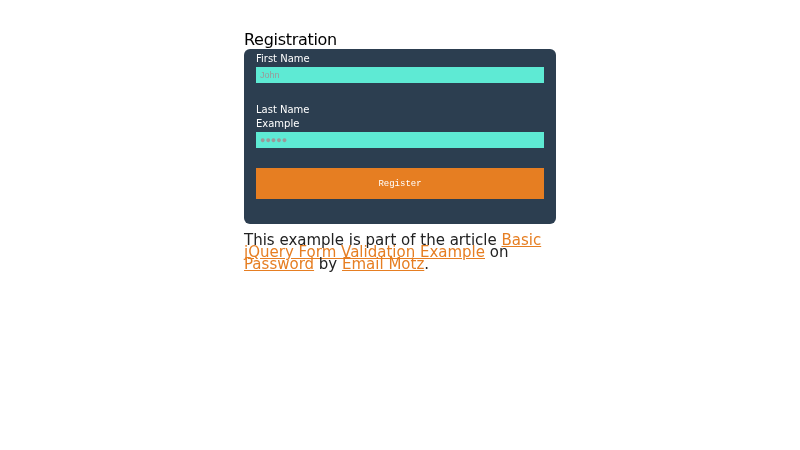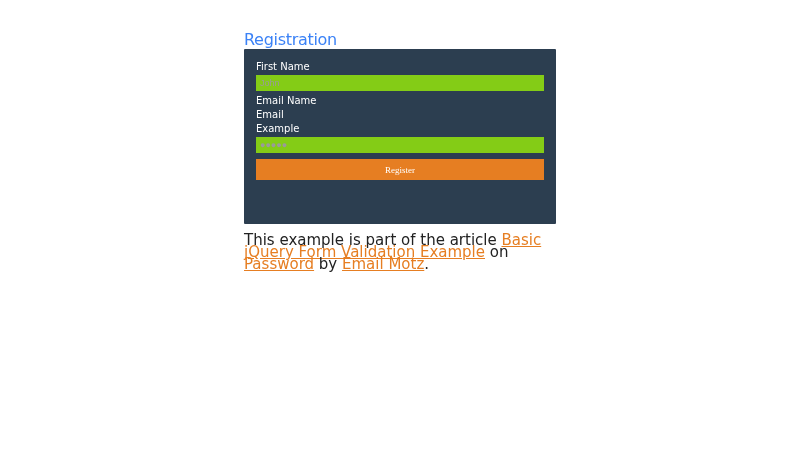--- a/index.html
+++ b/index.html
@@ -1,39 +1,38 @@
 <!DOCTYPE html>
 <html><head>
 <meta charset="utf-8">
 <style>
   html, body { margin: 0; padding: 0; background: #ffffff; width: 800px; height: 450px; overflow: hidden; }
   body { font-family: "DejaVu Sans", sans-serif; color: #222; }
   .wrap { position: absolute; left: 244px; top: 30px; width: 312px; }
-  h1 { margin: 0; font-size: 16px; font-weight: normal; letter-spacing: -0.3px; color: #3b82f6; height: 19px; line-height: 20px; font-family: "DejaVu Sans", sans-serif; }
-  .panel { background: #2c3e50; border-radius: 1px; margin-top: 0px; padding: 11px 12px 14px 12px; box-sizing: border-box; width: 312px; height: 175px; }
+  h1 { margin: 0; font-size: 16px; font-weight: normal; letter-spacing: -0.3px; color: #000000; height: 19px; line-height: 20px; font-family: "DejaVu Sans", sans-serif; }
+  .panel { background: #2c3e50; border-radius: 6px; margin-top: 0px; padding: 3px 12px 14px 12px; box-sizing: border-box; width: 312px; height: 175px; }
   label { display: block; color: #ffffff; font-size: 10px; line-height: 13px; height: 14px; margin-top: 0; }
-  .field { display: block; width: 288px; height: 16px; box-sizing: border-box; border: none; background: #84cc16; padding: 0 4px; margin: 1px 0 3px 0; font-family: "Liberation Sans", sans-serif; font-size: 9px; color: #333; outline: none; }
+  .field { display: block; width: 288px; height: 16px; box-sizing: border-box; border: none; background: #5eead4; padding: 0 4px; margin: 1px 0 20px 0; font-family: "Liberation Sans", sans-serif; font-size: 9px; color: #333; outline: none; }
   .field::placeholder { color: #9a9a9a; }
   .pw { font-size: 9px; letter-spacing: 0px; color: #555; line-height: 16px; }
-  .btn { display: block; width: 288px; height: 21px; margin-top: 6px; background: #e67e22; color: #fff; border: none; font-family: Liberation Serif, serif; font-size: 9px; cursor: pointer; padding: 0; }
+  .btn { display: block; width: 288px; height: 31px; margin-top: 6px; background: #e67e22; color: #fff; border: none; font-family: Liberation Mono, monospace; font-size: 9px; cursor: pointer; padding: 0; }
   .footer { margin-top: 10px; font-size: 15px; line-height: 12px; color: #222; }
   .footer a { color: #e67e22; text-decoration: underline; }
 </style>
 </head>
 <body>
 
 <div class="wrap">
   <h1>Registration</h1>
   <form class="panel">
     <label>First Name</label>
     <input class="field" type="text" placeholder="John" style="">
 
-    <label>Email Name</label>
+    <label>Last Name</label>
 
-    <label>Email</label>
 
     <label>Example</label>
     <input class="field pw" type="password" placeholder="●●●●●" style="">
 
     <button class="btn" type="submit">Register</button>
   </form>
 
   <div class="footer"><span>This example is part of the article </span><a href="#">Basic jQuery Form Validation Example</a><span> on</span><br><a href="#">Password</a><span> by </span><a href="#">Email Motz</a><span>.</span></div>
 </div>
 

